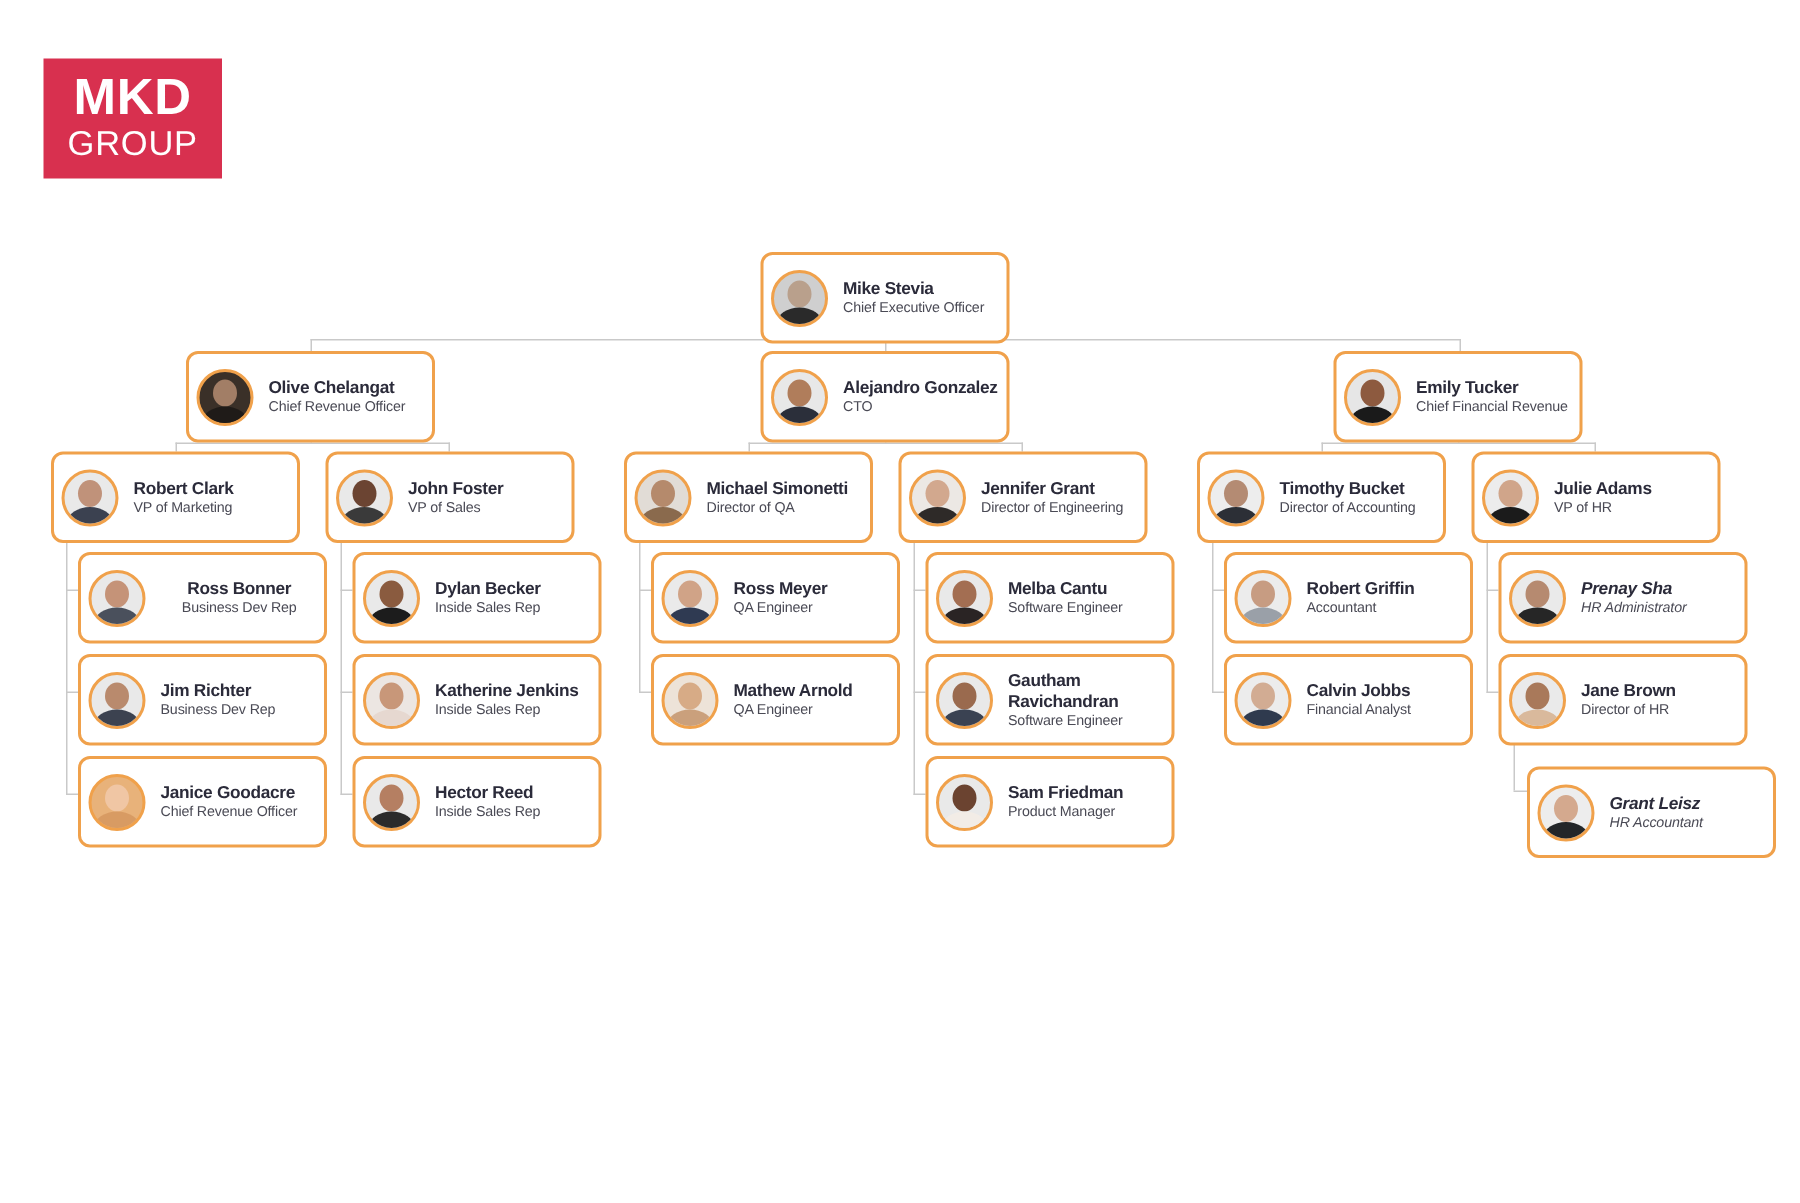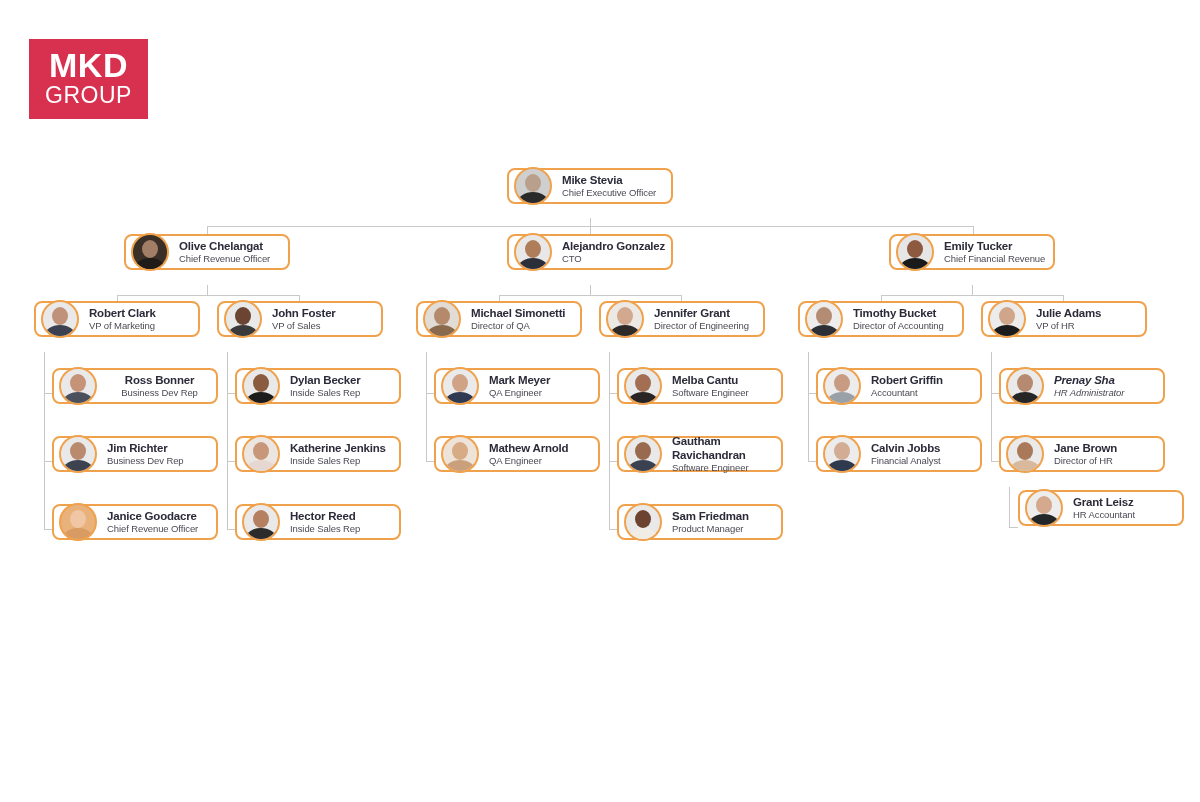--- a/index.html
+++ b/index.html
@@ -3,21 +3,21 @@
 <meta charset="utf-8">
 <style>
   html, body { margin:0; padding:0; }
   body { width:1200px; height:802px; background:#ffffff; position:relative; overflow:hidden;
          font-family:"Liberation Sans", sans-serif; }
   .logo { position:absolute; left:29px; top:39px; width:119px; height:80px; background:#d8304f;
           color:#fff; text-align:center; box-sizing:border-box; padding-top:9px; }
   .logo .l1 { font-size:34px; font-weight:bold; line-height:34px; letter-spacing:0.5px; }
   .logo .l2 { font-size:23px; line-height:26px; letter-spacing:0.5px; }
   .line { position:absolute; background:#c9c9c9; }
-  .card { position:absolute; width:166px; height:36px; box-sizing:border-box; border:2px solid #f0a14b;
+  .card { position:absolute; width:166px; height:61px; box-sizing:border-box; border:2px solid #f0a14b;
           border-radius:8px; background:#fff; display:flex; align-items:center; }
   .avatar { position:absolute; left:5px; top:50%; transform:translateY(-50%); width:38px; height:38px;
             border-radius:50%; border:2px solid #f0a14b; box-sizing:border-box; overflow:hidden; background:#ddd; }
   .avatar .head { position:absolute; left:9px; top:5px; width:16px; height:18px; border-radius:50%; }
   .avatar .body { position:absolute; left:2px; top:23px; width:30px; height:20px; border-radius:50% 50% 0 0; }
   .text { position:absolute; left:53px; right:4px; top:50%; transform:translateY(-50%); }
   .name { font-size:11.5px; font-weight:bold; color:#2b2b3a; line-height:14px; letter-spacing:-0.2px; }
   .title { font-size:9.5px; color:#4a4a55; line-height:12px; letter-spacing:-0.1px; }
 </style>
 </head>
@@ -241,21 +241,21 @@
       <div class="title">Inside Sales Rep</div>
     </div>
 </div>
 
 <div class="card" style="left:434px;top:368px;">
   <div class="avatar" style="background:#eaeaea;">
       <div class="head" style="background:#d0a387;"></div>
       <div class="body" style="background:#2f3a52;"></div>
     </div>
   <div class="text">
-      <div class="name">Mark Meyer</div>
+      <div class="name">Ross Meyer</div>
       <div class="title">QA Engineer</div>
     </div>
 </div>
 <div class="card" style="left:434px;top:436px;">
   <div class="avatar" style="background:#ede3d8;">
       <div class="head" style="background:#d7ab86;"></div>
       <div class="body" style="background:#caa07c;"></div>
     </div>
   <div class="text">
       <div class="name">Mathew Arnold</div>
@@ -328,21 +328,21 @@
 <div class="card" style="left:999px;top:436px;">
   <div class="avatar" style="background:#eaeaea;">
       <div class="head" style="background:#a9795a;"></div>
       <div class="body" style="background:#d9b99c;"></div>
     </div>
   <div class="text">
       <div class="name">Jane Brown</div>
       <div class="title">Director of HR</div>
     </div>
 </div>
-<div class="card" style="left:1018px;top:490px;">
+<div class="card" style="left:1018px;top:511px;font-style:italic;">
   <div class="avatar" style="background:#ededed;">
       <div class="head" style="background:#d4a98e;"></div>
       <div class="body" style="background:#232629;"></div>
     </div>
   <div class="text">
       <div class="name">Grant Leisz</div>
       <div class="title">HR Accountant</div>
     </div>
 </div>
 

